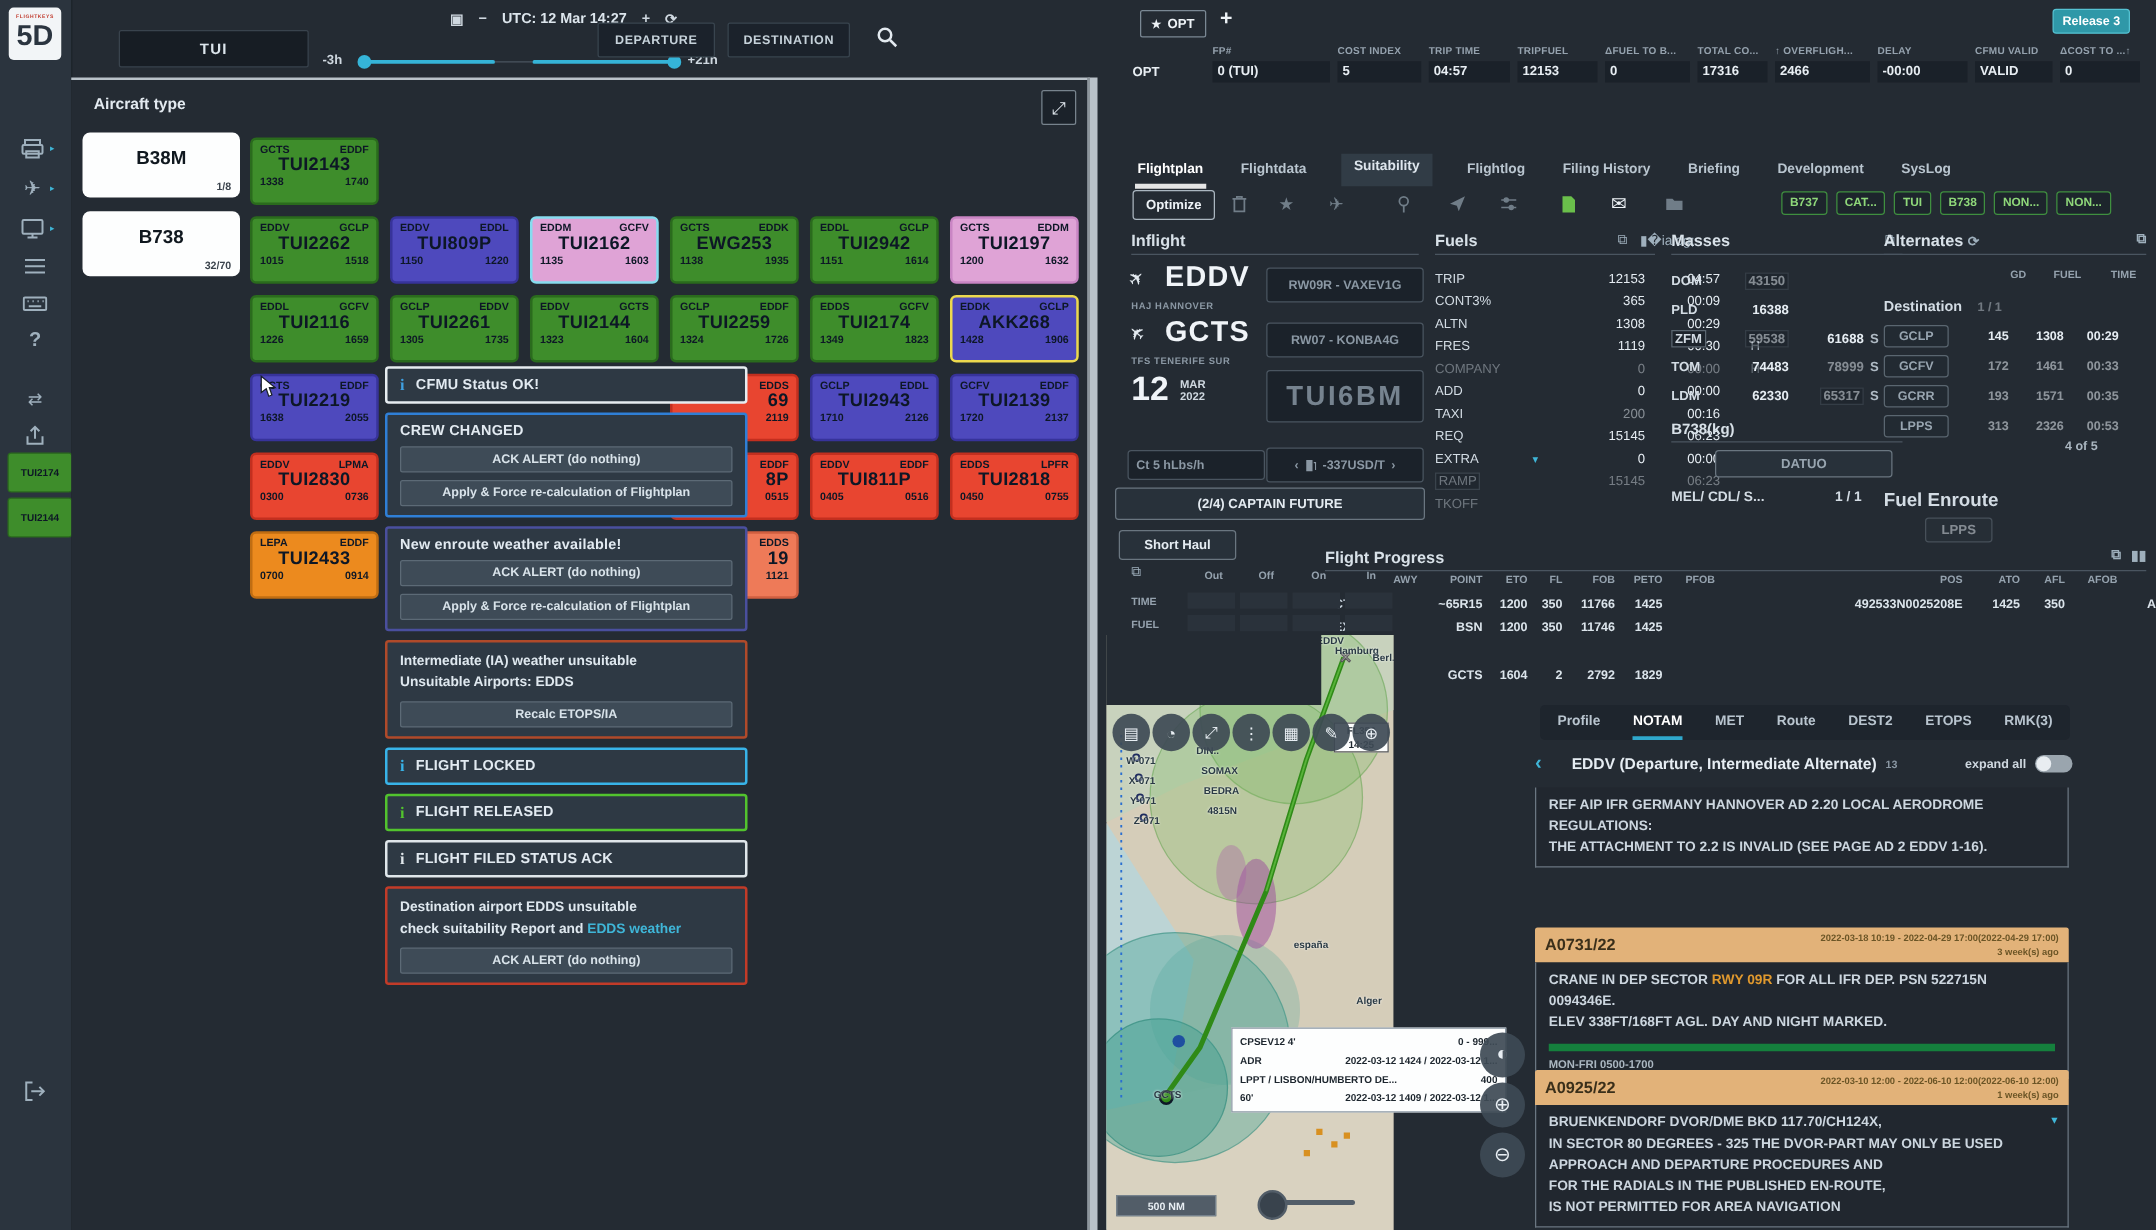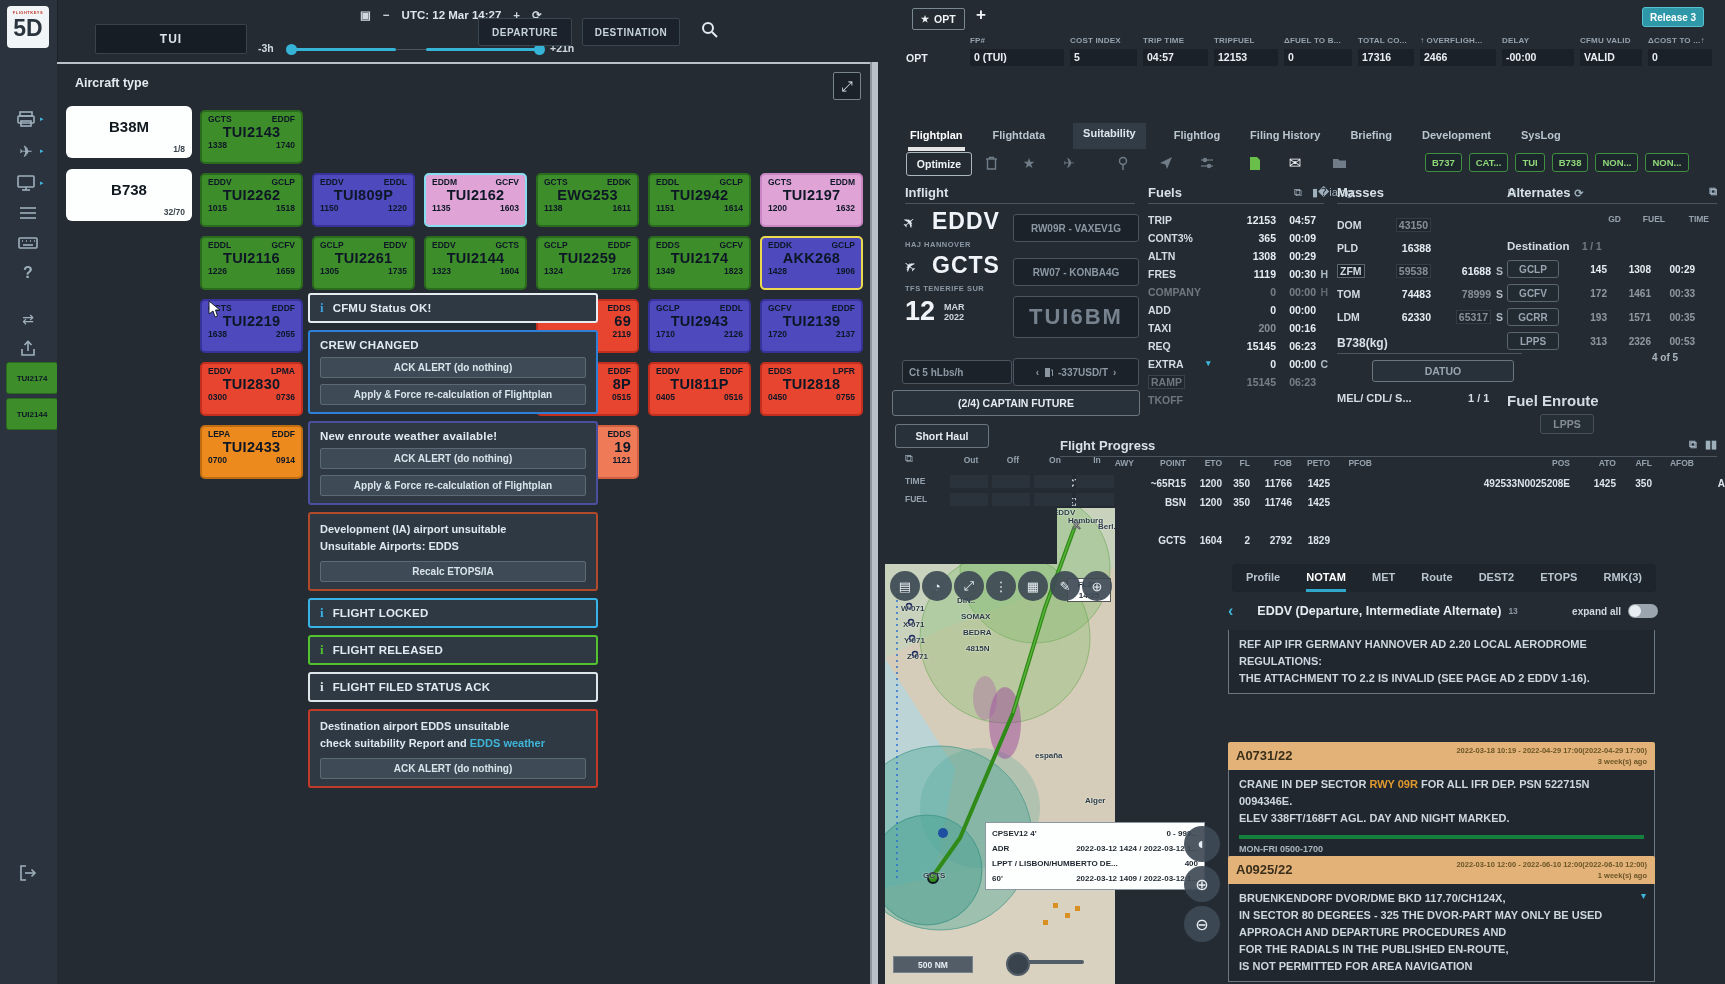--- a/index.html
+++ b/index.html
@@ -78,21 +78,21 @@
   
   .sectitle{font-size:13px;font-weight:bold;color:#d8e1e8;border-bottom:1px solid #4a5560;padding-bottom:3px;}
   .inputbox{background:#1b222a;border:1px solid #4a5560;border-radius:3px;color:#8b98a4;
             display:flex;align-items:center;justify-content:center;font-size:10px;font-weight:bold;}
   .bigcode{font-size:23px;font-weight:bold;color:#f0f4f8;letter-spacing:1px;}
   .subcode{font-size:7.5px;font-weight:bold;color:#8b98a4;letter-spacing:.5px;}
   .daynum{font-size:27px;font-weight:bold;color:#f0f4f8;}
   .mystack{font-size:9px;font-weight:bold;color:#cfd8e0;line-height:10px;}
   .wbtn{border:1px solid #6a7680;border-radius:3px;color:#e4ebf1;font-size:10.5px;font-weight:bold;
         display:flex;align-items:center;justify-content:center;background:#28313a;}
-  .frow{position:absolute;display:flex;font-size:10.5px;font-weight:bold;height:18px;}
+  .frow{position:absolute;display:flex;font-size:10.5px;font-weight:normal;height:18px;align-items:center;gap:20px;}
   .fl{width:58px;color:#d3dce4;}
   .fchev{width:14px;color:#3fb6d8;font-size:9px;}
   .fv{width:56px;text-align:right;color:#e6edf3;}
   .ft{width:40px;text-align:right;color:#e6edf3;}
   .fs{width:12px;text-align:right;color:#aeb9c3;}
   .dim{opacity:.42;}
   .dim2{opacity:.5;}
   .boxed{border:1px solid #5a6670;background:#1c232b;padding:0 2px;}
   .vbox{border:1px solid #454f59;background:#1c232b;padding:0 2px;}
   .mrow{position:absolute;display:flex;font-size:10.5px;font-weight:bold;height:18px;align-items:center;}
@@ -145,21 +145,21 @@
   .toggle{width:30px;height:14px;border-radius:7px;background:#9aa5ae;margin-left:7px;position:relative;}
   .toggle::after{content:"";position:absolute;left:1px;top:1px;width:12px;height:12px;border-radius:50%;background:#e8edf1;}
   .ncard{left:1228px;width:427px;}
   .nhdr{background:#e2b279;border-radius:2px 2px 0 0;display:flex;justify-content:space-between;
         padding:3px 8px;height:28px;box-sizing:border-box;}
   .nid{font-size:13px;font-weight:bold;color:#3a2f1a;padding-top:3px;}
   .nmeta{text-align:right;font-size:7.5px;font-weight:bold;color:#6b5526;line-height:11px;}
   .nbody{border:1px solid #6b7782;border-top:none;background:#21272f;padding:6px 10px;position:relative;}
   .nline{font-size:11px;font-weight:bold;color:#ccd6df;line-height:17px;}
   .nhl{color:#e0992e;}
-  .nfoot{font-size:9px;font-weight:bold;color:#aab6c0;border-top:4px solid #15803d;margin-top:8px;padding-top:5px;}
+  .nfoot{font-size:9px;font-weight:bold;color:#aab6c0;border-top:6px solid #15803d;margin-top:8px;padding-top:5px;}
   .nchev{position:absolute;right:8px;top:6px;color:#3fb6d8;font-size:10px;}
 </style>
 </head>
 <body>
 
 <div id="app">
 
   <div class="abs sidebar">
     <div class="abs logo">
       <span class="lk">FLIGHTKEYS</span>
@@ -332,21 +332,21 @@
         </div>
 
         <div class="tile" style="left: 479px; top: 109px; background: rgb(62, 141, 43); border-color: rgb(42, 107, 29);">
           <div class="t-top">
             <span>GCTS</span>
             <span>EDDK</span>
           </div>
           <div class="t-call">EWG253</div>
           <div class="t-bot">
             <span>1138</span>
-            <span>1611</span>
+            <span>1935</span>
           </div>
         </div>
 
         <div class="tile" style="left: 591px; top: 109px; background: rgb(62, 141, 43); border-color: rgb(42, 107, 29);">
           <div class="t-top">
             <span>EDDL</span>
             <span>GCLP</span>
           </div>
           <div class="t-call">TUI2942</div>
           <div class="t-bot">
@@ -569,21 +569,21 @@
         <div class="attl">CREW CHANGED</div>
         <div class="abtn">ACK ALERT (do nothing)</div>
         <div class="abtn">Apply &amp; Force re-calculation of Flightplan</div>
       </div>
       <div class="abox" style="border-color:#4a4f9e;">
         <div class="attl">New enroute weather available!</div>
         <div class="abtn">ACK ALERT (do nothing)</div>
         <div class="abtn">Apply &amp; Force re-calculation of Flightplan</div>
       </div>
       <div class="abox" style="border-color:#b04a2a;">
-        <div class="aline">Development (IA) airport unsuitable</div>
+        <div class="aline">Intermediate (IA) weather unsuitable</div>
         <div class="aline">Unsuitable Airports: EDDS</div>
         <div class="abtn">Recalc ETOPS/IA</div>
       </div>
       <div class="abox ainfo" style="border-color:#38b3e8;">
         <span class="ii" style="color:#38b3e8;">i</span>
         <span class="attl">FLIGHT LOCKED</span>
       </div>
       <div class="abox ainfo" style="border-color:#52c32e;">
         <span class="ii" style="color:#52c32e;">i</span>
         <span class="attl">FLIGHT RELEASED</span>

